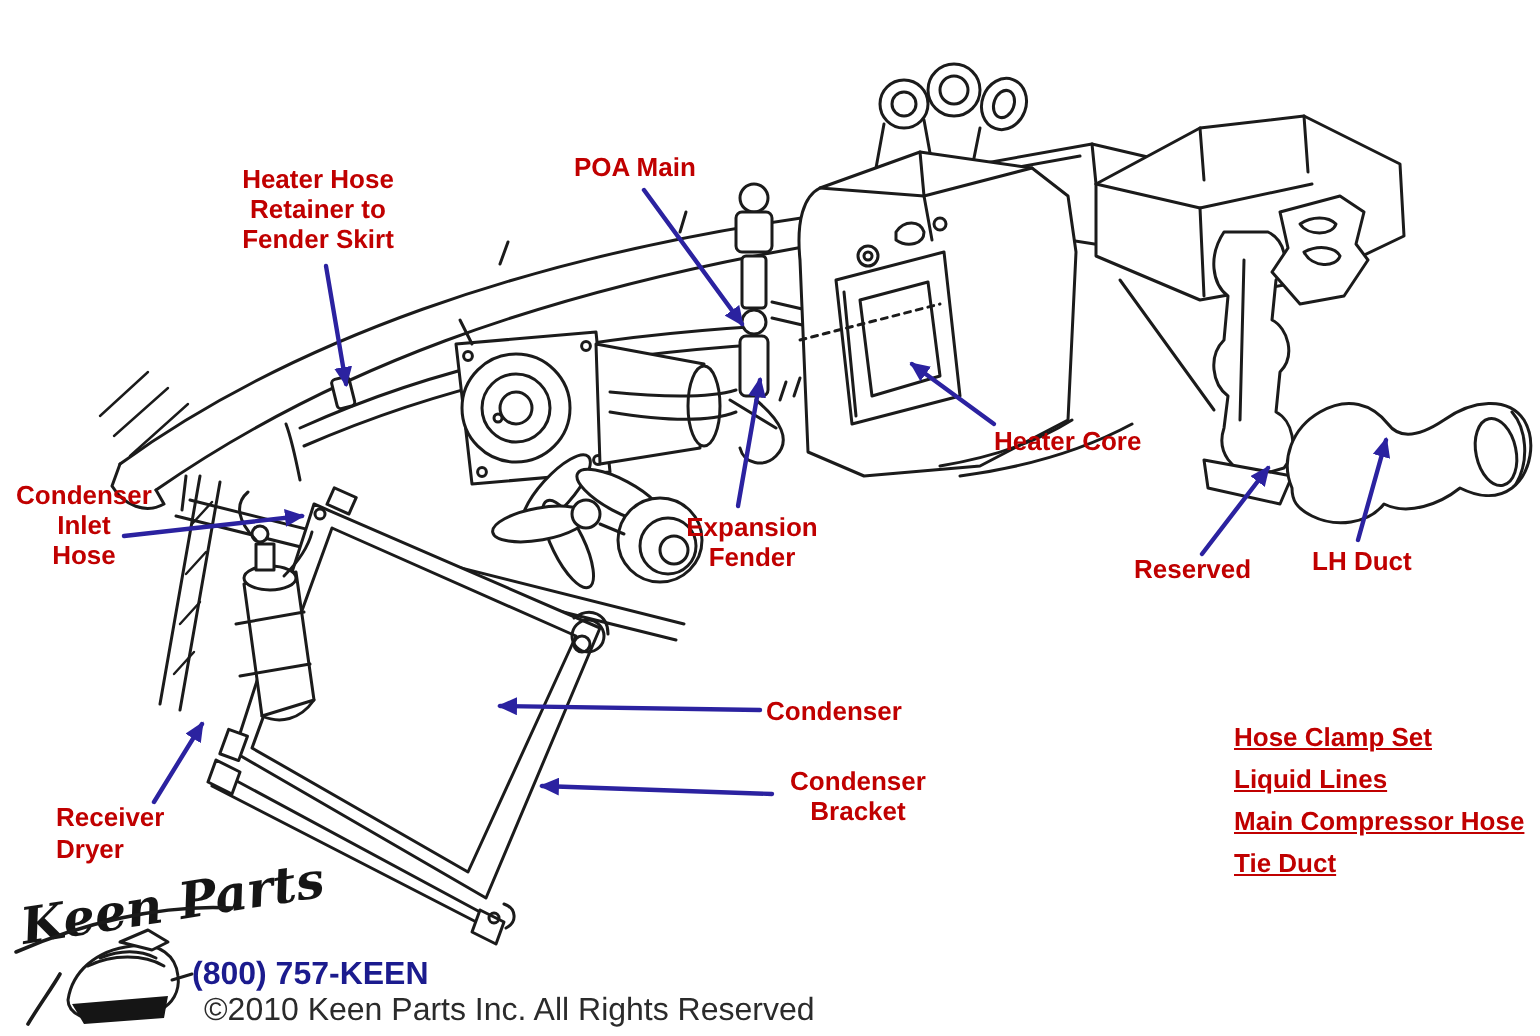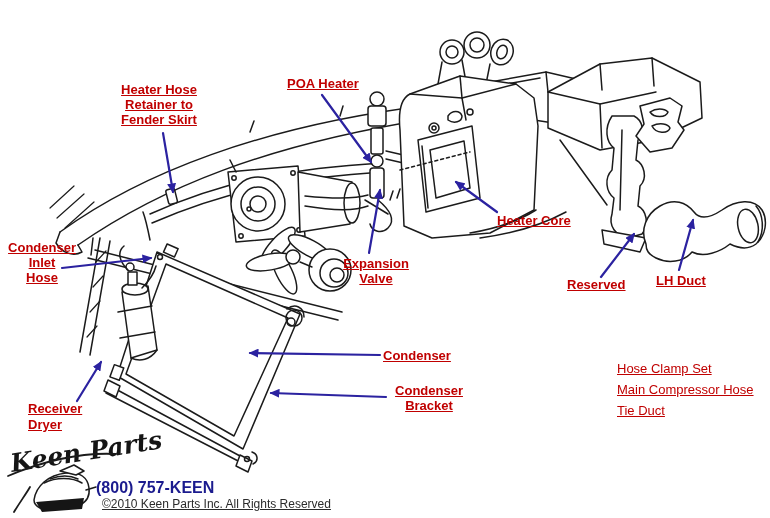--- a/index.html
+++ b/index.html
@@ -14,36 +14,35 @@
     position:relative;width:770px;height:518px;background:#fff;overflow:hidden;
     font-family:"Liberation Sans",sans-serif;
   }
   #lineart{position:absolute;left:0;top:0;}
   .callout{
     position:absolute;
     color:var(--label-red);
     font-weight:bold;
     font-size:13px;
     line-height:15px;
-    text-decoration:underline;
     white-space:pre-line;
     cursor:pointer;
   }
   .parts-list{position:absolute;left:617px;top:362px;}
   .parts-item{
-    color:var(--label-red);font-weight:normal;font-size:13px;line-height:13px;
+    color:var(--label-red);font-weight:bold;font-size:13px;line-height:13px;
     text-decoration:underline;margin-bottom:8px;white-space:nowrap;cursor:pointer;
   }
   .phone{
     position:absolute;left:96px;top:479px;color:var(--phone-navy);
     font-weight:bold;font-size:16px;white-space:nowrap;
   }
   .copyright{
     position:absolute;left:102px;top:497px;color:var(--copy-gray);
-    font-size:12px;white-space:nowrap;text-decoration:underline;
+    font-size:16px;white-space:nowrap;
   }
 </style>
 </head>
 <body>
 
 <div id="stage">
 
   <svg id="lineart" width="770" height="518" viewBox="0 0 770 518" stroke="#1B1B1B" stroke-width="1.5" fill="none" stroke-linecap="round" stroke-linejoin="round">
 
     <defs>
@@ -248,45 +247,46 @@
         <path d="M36,502 L84,498 L82,509 L42,512 Z" fill="#151515" stroke="none"></path>
         <path d="M86,490 L96,487"></path>
       </g>
     </g>
   </svg>
 
   <div class="callout" style="left:100px;top:82px;width:118px;text-align:center">Heater Hose
 Retainer to
 Fender Skirt</div>
 
-  <div class="callout" style="left:287px;top:76px">POA Heater</div>
+  <div class="callout" style="left:287px;top:76px">POA Main</div>
 
   <div class="callout" style="left:497px;top:213px">Heater Core</div>
 
   <div class="callout" style="left:8px;top:240px;width:68px;text-align:center">Condenser
 Inlet
 Hose</div>
 
   <div class="callout" style="left:336px;top:256px;width:80px;text-align:center">Expansion
-Valve</div>
+Fender</div>
 
   <div class="callout" style="left:567px;top:277px">Reserved</div>
 
   <div class="callout" style="left:656px;top:273px">LH Duct</div>
 
   <div class="callout" style="left:383px;top:348px">Condenser</div>
 
   <div class="callout" style="left:394px;top:383px;width:70px;text-align:center">Condenser
 Bracket</div>
 
   <div class="callout" style="left:28px;top:401px;width:74px;text-align:left;line-height:16px">Receiver
 Dryer</div>
 
   <div class="parts-list">
     <div class="parts-item">Hose Clamp Set</div>
+    <div class="parts-item">Liquid Lines</div>
     <div class="parts-item">Main Compressor Hose</div>
     <div class="parts-item">Tie Duct</div>
   </div>
 
   <div class="phone">(800) 757-KEEN</div>
   <div class="copyright">©2010 Keen Parts Inc. All Rights Reserved</div>
 
 </div>
 
 </body></html>

